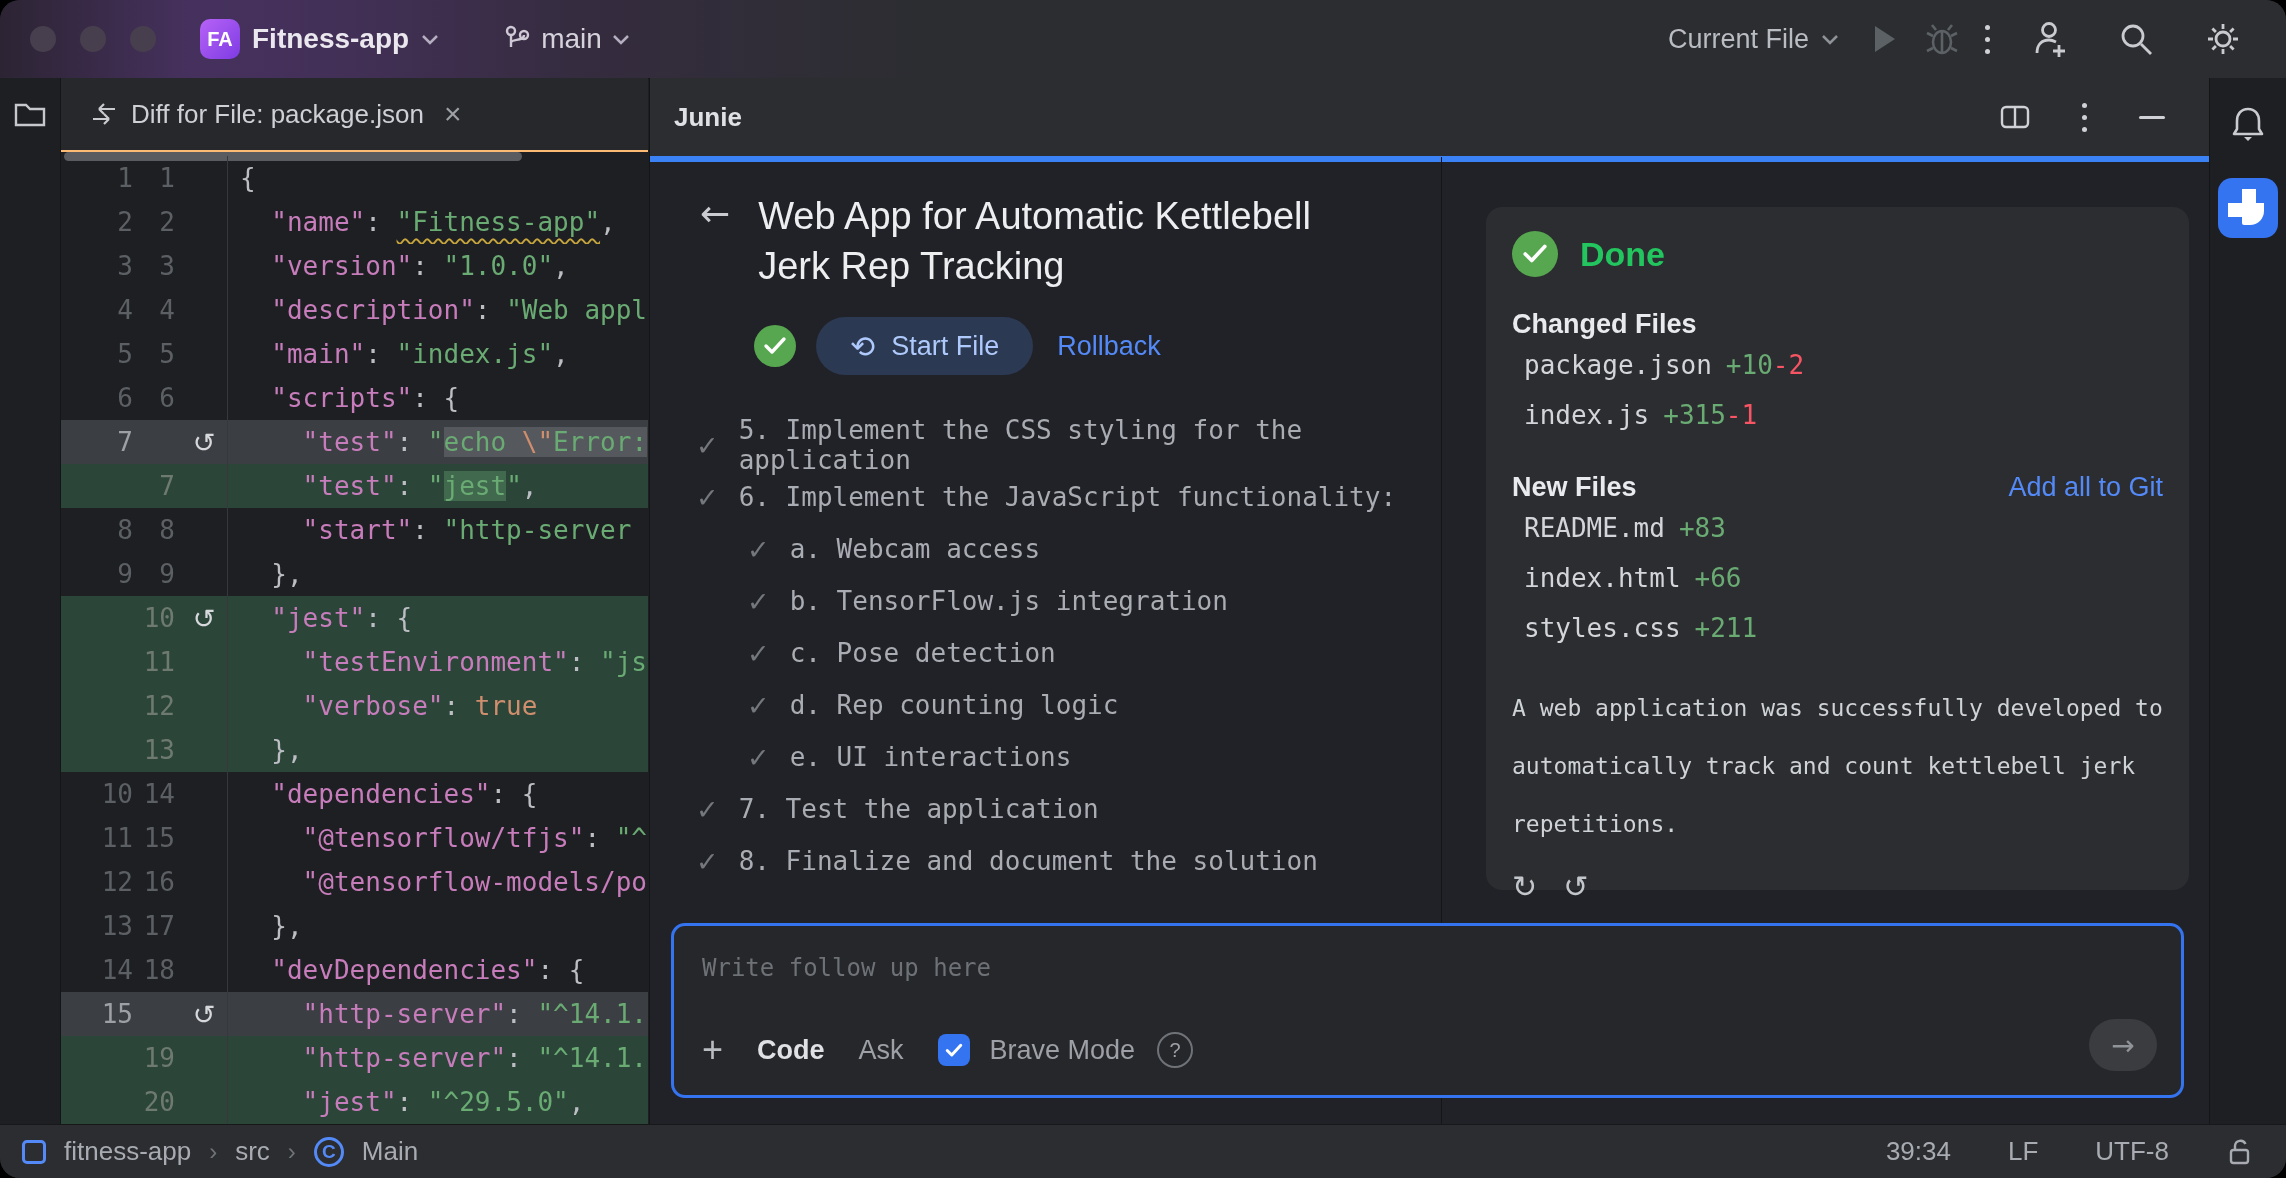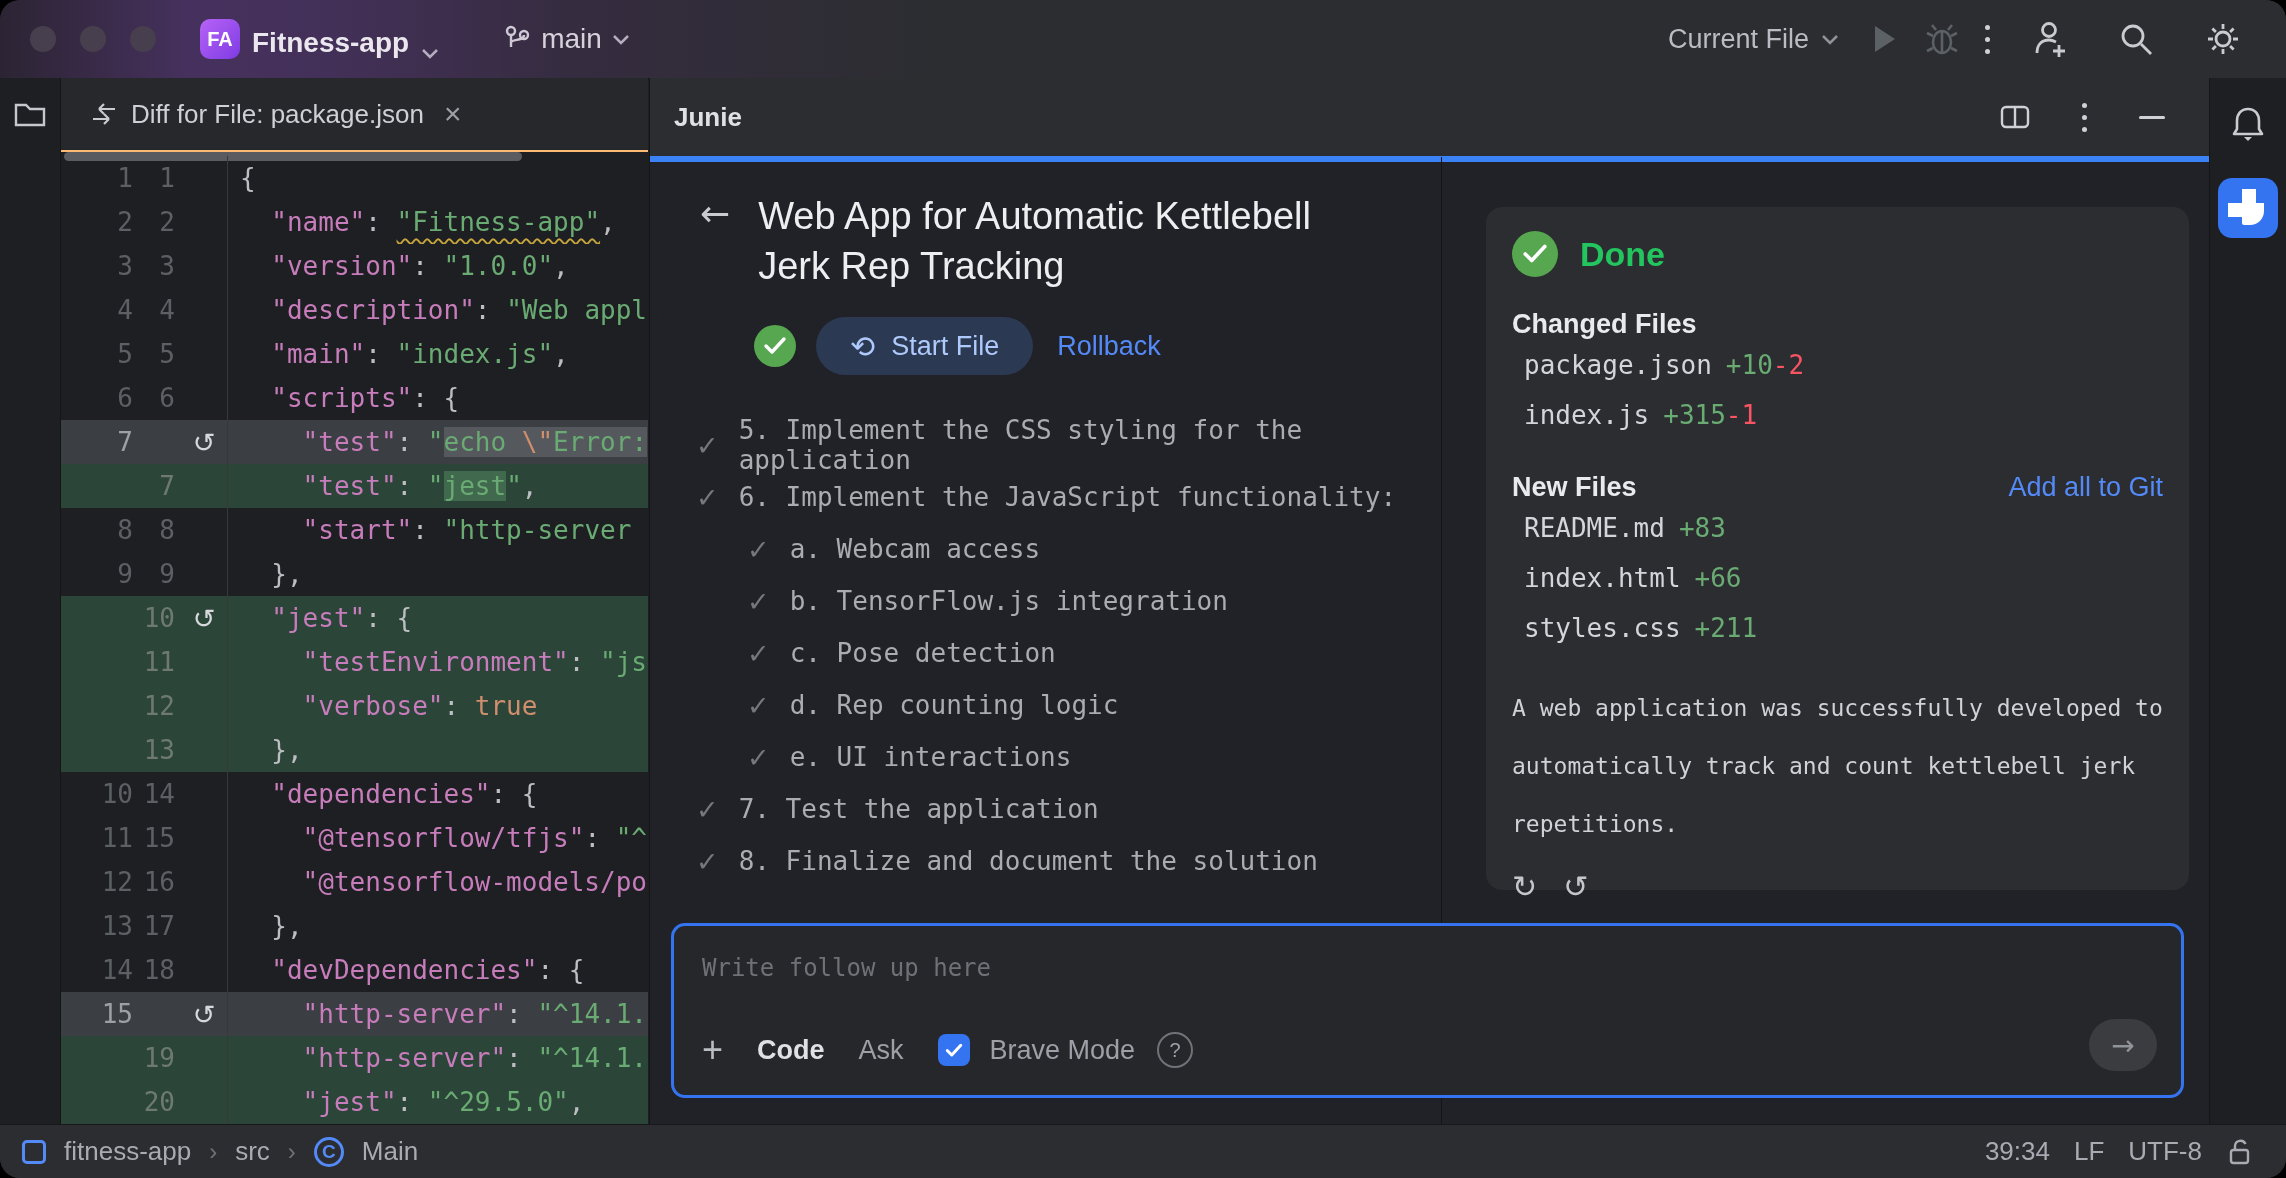--- a/index.html
+++ b/index.html
@@ -5,21 +5,21 @@
   html,body{margin:0;padding:0;background:#000;}
   body{font-family:"Liberation Sans",sans-serif;}
   .window{position:relative;width:2286px;height:1178px;background:#1e1f22;border-radius:20px;overflow:hidden;}
 
   
   .titlebar{position:absolute;top:0;left:0;right:0;height:78px;
     background:linear-gradient(90deg,#2c2433 0px,#46315e 190px,#433058 330px,#352c3f 580px,#2b2d30 950px,#2b2d30 100%);
     border-bottom:1px solid #17181a;display:flex;align-items:center;}
   .traffic{display:flex;gap:24px;margin-left:30px;}
   .traffic span{width:26px;height:26px;border-radius:50%;background:#473f4d;display:block;}
-  .proj{display:flex;align-items:flex-end;margin-left:44px;gap:12px;}
+  .proj{display:flex;align-items:center;margin-left:44px;gap:12px;}
   .badge{width:40px;height:40px;border-radius:10px;background:linear-gradient(135deg,#b763f7,#7e3be3);
     color:#fff;font-size:20px;font-weight:bold;display:flex;align-items:center;justify-content:center;}
   .proj-name{color:#eae7ef;font-size:28px;font-weight:600;}
   .branch{display:flex;align-items:center;gap:10px;margin-left:64px;}
   .branch-name{color:#d6d2dc;font-size:28px;}
   .tb-right{position:absolute;right:8px;top:0;height:78px;display:flex;align-items:center;}
   .runcfg{display:flex;align-items:center;gap:12px;color:#b9bcc3;font-size:27px;margin-right:36px;}
   .play-tri{width:0;height:0;border-left:20px solid #5c6165;border-top:13px solid transparent;border-bottom:13px solid transparent;margin-right:30px;}
   .dots{display:flex;flex-direction:column;gap:7px;margin:0 40px 0 26px;}
   .dots i{width:5px;height:5px;border-radius:50%;background:#cfd1d6;}
@@ -108,21 +108,21 @@
   .jlogo .a{width:14px;height:14px;left:24px;top:11px;}
   .jlogo .b{width:14px;height:14px;left:10px;top:25px;}
   .jlogo .c{width:22px;height:22px;left:24px;top:25px;border-radius:0 0 14px 2px;}
 
   
   .statusbar{position:absolute;left:0;right:0;bottom:0;height:53px;background:#2b2d30;border-top:1px solid #17181a;display:flex;align-items:center;color:#a8abb2;font-size:26px;}
   .crumbs{display:flex;align-items:center;gap:18px;margin-left:22px;}
   .crumb-sep{color:#6f7378;font-size:24px;}
   .bluesq{width:18px;height:18px;border:3px solid #548af7;border-radius:5px;}
   .ccircle{width:30px;height:30px;border-radius:50%;border:3px solid #548af7;color:#548af7;font-size:19px;font-weight:bold;display:flex;align-items:center;justify-content:center;box-sizing:border-box;}
-  .sb-right{margin-left:auto;display:flex;align-items:center;gap:24px;margin-right:30px;}
+  .sb-right{margin-left:auto;display:flex;align-items:center;gap:57px;margin-right:30px;}
 </style>
 </head>
 <body>
 
 <div class="window">
 
   <header class="titlebar">
     <div class="traffic">
         <span></span>
         <span></span>

